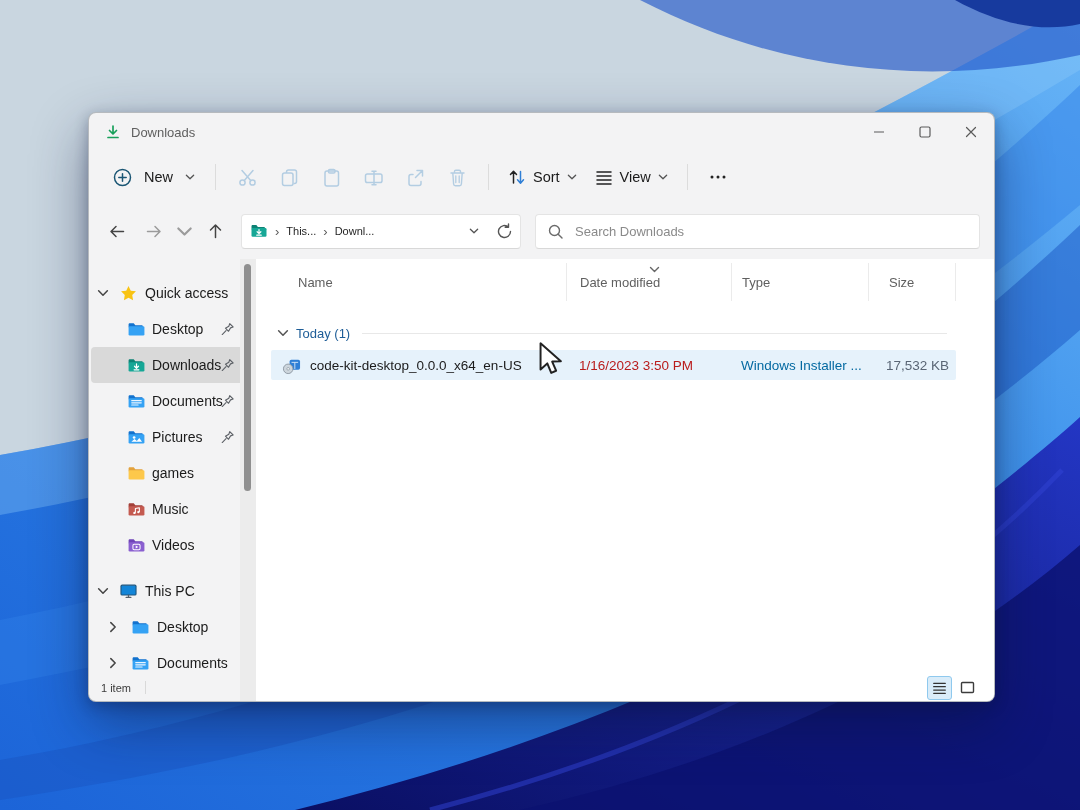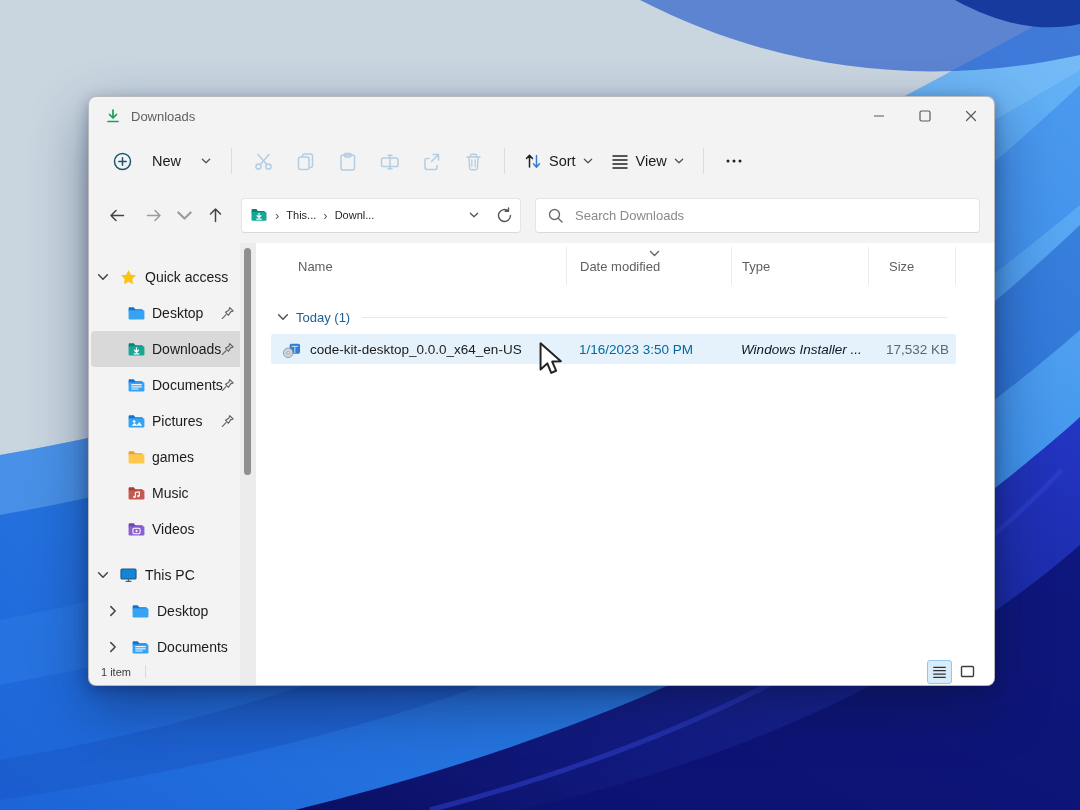--- a/index.html
+++ b/index.html
@@ -4,38 +4,38 @@
 <style>
   * { margin:0; padding:0; box-sizing:border-box; }
   html,body { width:1080px; height:810px; overflow:hidden; }
   body { font-family:"Liberation Sans","DejaVu Sans",sans-serif; }
 
   .desktop { position:relative; width:1080px; height:810px; overflow:hidden; background:#c9d6e0; }
   .wallpaper { position:absolute; inset:0; }
 
   
   .window {
-    position:absolute; left:88px; top:96px; width:907px; height:590px;
+    position:absolute; left:88px; top:112px; width:907px; height:590px;
     background:#f3f3f4; border-radius:8px; overflow:hidden;
     border:1px solid rgba(70,80,90,.35);
     box-shadow:0 22px 55px rgba(10,20,60,.45), 0 4px 14px rgba(10,20,60,.30);
     display:flex; flex-direction:column;
   }
 
   
   .titlebar { height:38px; flex:0 0 38px; display:flex; align-items:center; padding-left:16px; }
   .title-icon { width:16px; height:16px; margin-right:10px; }
   .title-text { font-size:13px; color:#5f5f5f; }
   .win-controls { margin-left:auto; display:flex; height:100%; }
   .win-btn { width:46px; height:100%; display:flex; align-items:center; justify-content:center; color:#5a5a5a; }
   .win-btn svg { width:12px; height:12px; }
 
   
   .toolbar { height:52px; flex:0 0 52px; display:flex; align-items:center; padding:0 14px; }
-  .tb-new { display:flex; align-items:center; gap:20px; padding:6px 10px; border-radius:4px; }
+  .tb-new { display:flex; align-items:center; gap:12px; padding:6px 10px; border-radius:4px; }
   .tb-new .plus { width:19px; height:19px; color:#1b5674; }
   .tb-new .lbl { font-size:14.5px; color:#1a1a1a; }
   .tb-div { width:1px; height:26px; background:#dcdcdc; margin:0 10px; }
   .tb-ic { width:42px; height:38px; display:flex; align-items:center; justify-content:center; border-radius:4px; }
   .tb-ic svg { width:19px; height:19px; }
   .disabled-ic { color:#b3cde2; }
   .tb-group { display:flex; align-items:center; gap:7px; padding:6px 9px; border-radius:4px; }
   .tb-group .lbl { font-size:14.5px; color:#1a1a1a; }
   .tb-group svg.main { width:18px; height:18px; color:#222; }
   .chev { width:10px; height:10px; color:#555; }
@@ -92,22 +92,22 @@
   .hdr .c4 { padding-left:20px; border-left:1px solid #ebebeb; border-right:1px solid #ebebeb; }
   .sort-ind { position:absolute; left:378px; top:1px; width:11px; height:11px; color:#666; }
   .group-row { display:flex; align-items:center; height:28px; margin-left:15px; margin-top:18px; }
   .group-row .twisty { width:12px; height:12px; color:#555; margin:0 7px 0 6px; }
   .group-label { font-size:13px; color:#1e5d97; white-space:nowrap; }
   .group-rule { flex:0 0 auto; width:585px; height:1px; background:#e8e8e8; margin-left:12px; }
   .file-row { height:30px; margin-top:3px; background:#e6f2fb; border-radius:2px; width:685px; align-items:center; }
   .file-row .cell { font-size:13.5px; display:flex; align-items:center; height:100%; }
   .fc1 { padding-left:11px; gap:9px; color:#1b1b1b; overflow:hidden; white-space:nowrap; }
   .fc1 svg { flex:0 0 auto; width:19px; height:19px; }
-  .fc2 { padding-left:13px; color:#0369a1; }
-  .fc3 { padding-left:10px; color:#0f172a; white-space:nowrap; overflow:hidden;font-style:italic; }
+  .fc2 { padding-left:13px; color:#b91c1c; }
+  .fc3 { padding-left:10px; color:#0369a1; white-space:nowrap; overflow:hidden; }
   .fc4 { justify-content:flex-end; padding-right:7px; color:#5a6675; }
 
   
   .statusbar { position:absolute; left:0; right:0; bottom:0; height:27px; display:flex; align-items:center; padding:0 14px 0 12px; }
   .status-count { font-size:11px; color:#3c3c3c; }
   .status-sep { width:1px; height:13px; background:#d9d9d9; margin-left:14px; }
   .status-spacer { flex:1; }
   .view-btn { width:25px; height:24px; display:flex; align-items:center; justify-content:center; border-radius:3px; margin-left:3px; }
   .view-btn svg { width:15px; height:15px; }
   .vb-active { background:#d9ecf9; border:1px solid #8fc9ee; color:#333; }

